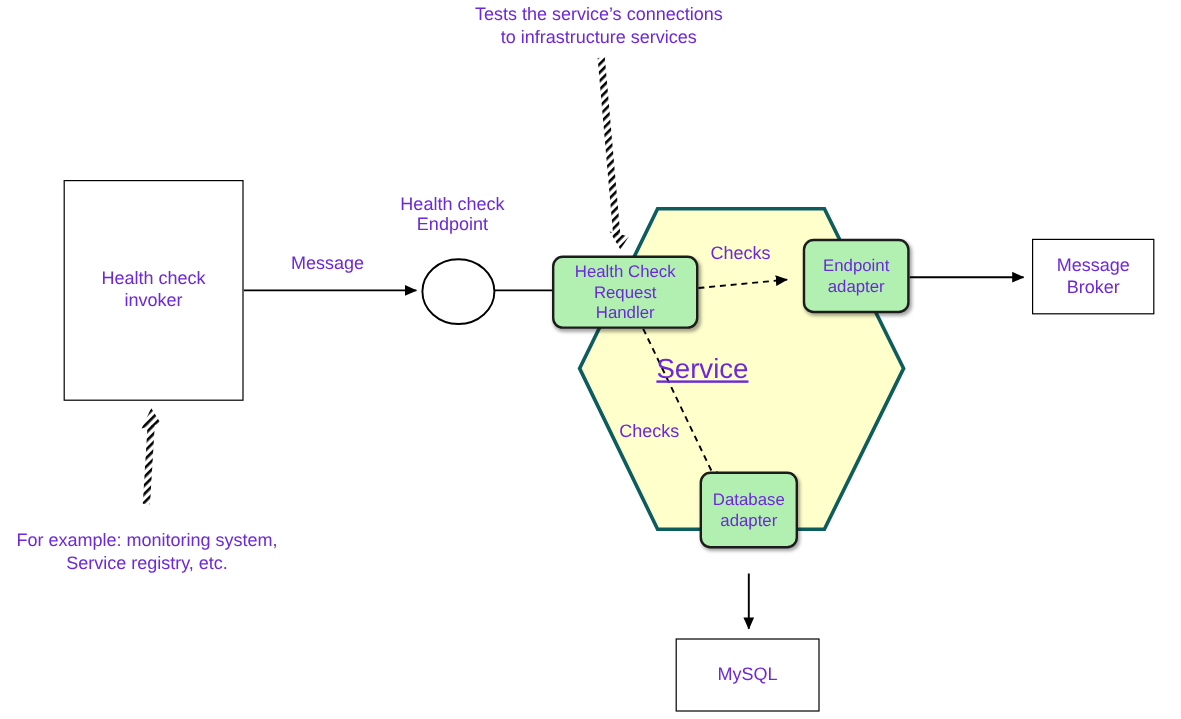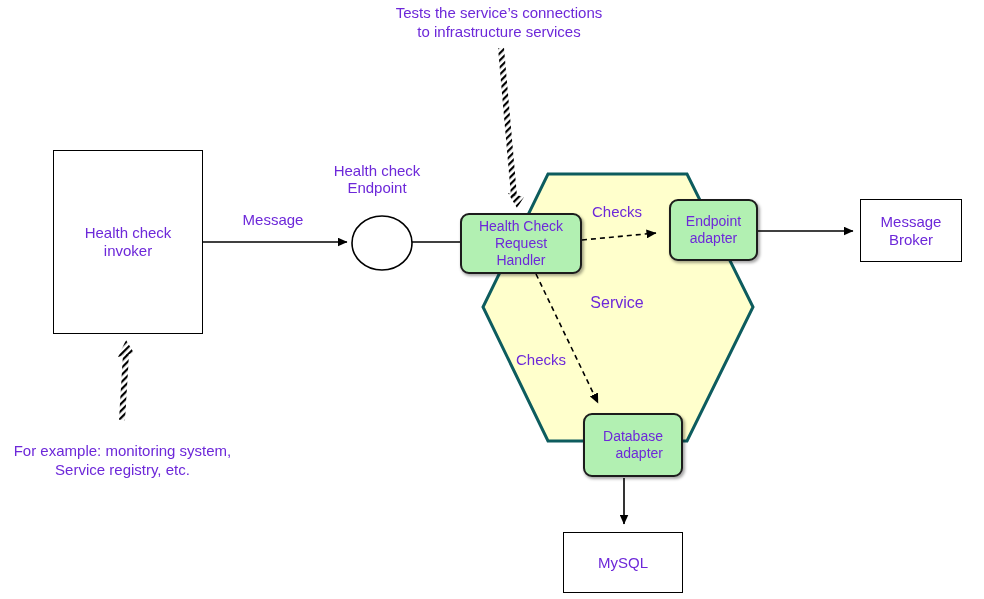--- a/index.html
+++ b/index.html
@@ -45,22 +45,22 @@
   .note {
     position: absolute;
     font-size: 15px;
     line-height: 1.25;
     text-align: center;
     white-space: pre-line;
   }
   #service-label {
     position: absolute;
     left: 547px; top: 294px; width: 140px;
-    font-size: 16px;
-    text-align: center;
+    font-size: 23px;
+    text-decoration: underline;
   }
 </style>
 </head>
 <body>
 
 <div id="canvas">
 
   <svg id="wires" viewBox="0 0 984 599" xmlns="http://www.w3.org/2000/svg">
     <defs>
       <marker id="arrow" markerWidth="11" markerHeight="9" refX="9.5" refY="4.5" orient="auto" markerUnits="userSpaceOnUse">
@@ -108,21 +108,21 @@
 
   <div class="node green-box" style="left:460px; top:213px; width:122px; height:61px;">Health Check
 Request
 Handler</div>
 
   <div id="service-label">Service</div>
 
   <div class="node green-box" style="left:669px; top:199px; width:89px; height:62px;">Endpoint
 adapter</div>
 
-  <div class="node green-box" style="left:583px; top:413px; width:100px; height:64px;text-align:right;">Database
+  <div class="node green-box" style="left:583px; top:393px; width:82px; height:64px;">Database
 adapter</div>
 
   <div class="node white-box" style="left:860px; top:199px; width:102px; height:63px;">Message Broker</div>
 
   <div class="node white-box" style="left:563px; top:532px; width:120px; height:61px;">MySQL</div>
 
   <div class="edge-label" style="left:228px; top:211px; width:90px;">Message</div>
 
   <div class="edge-label" style="left:577px; top:203px; width:80px;">Checks</div>
 

